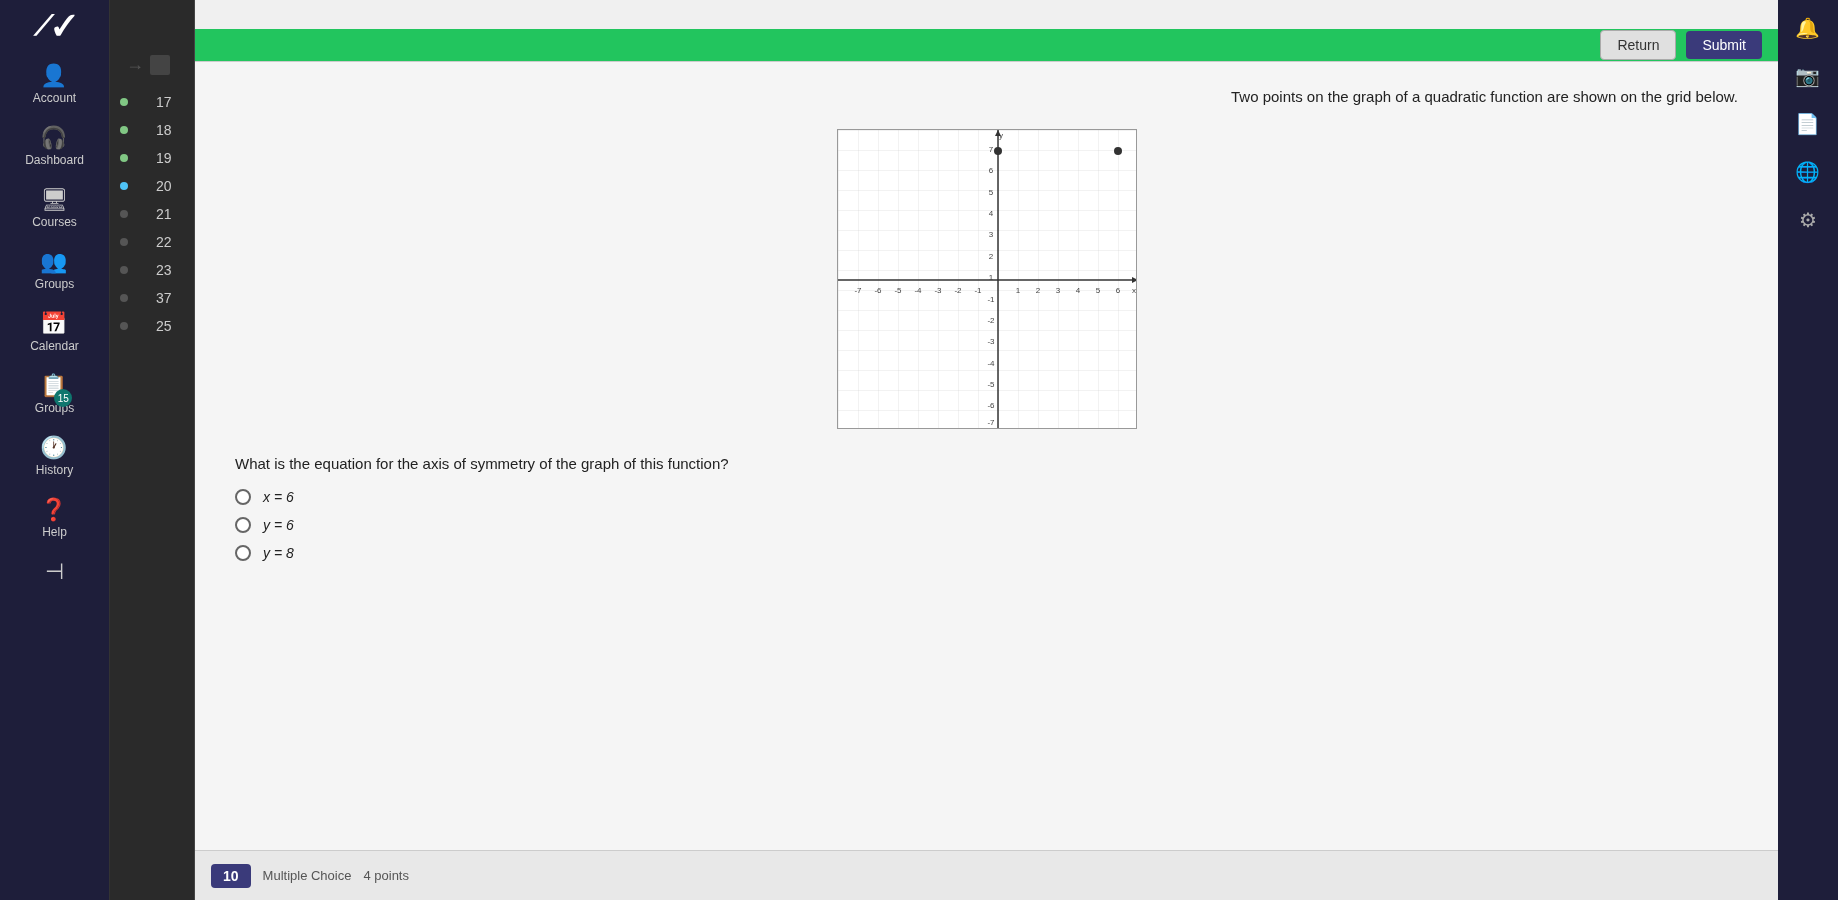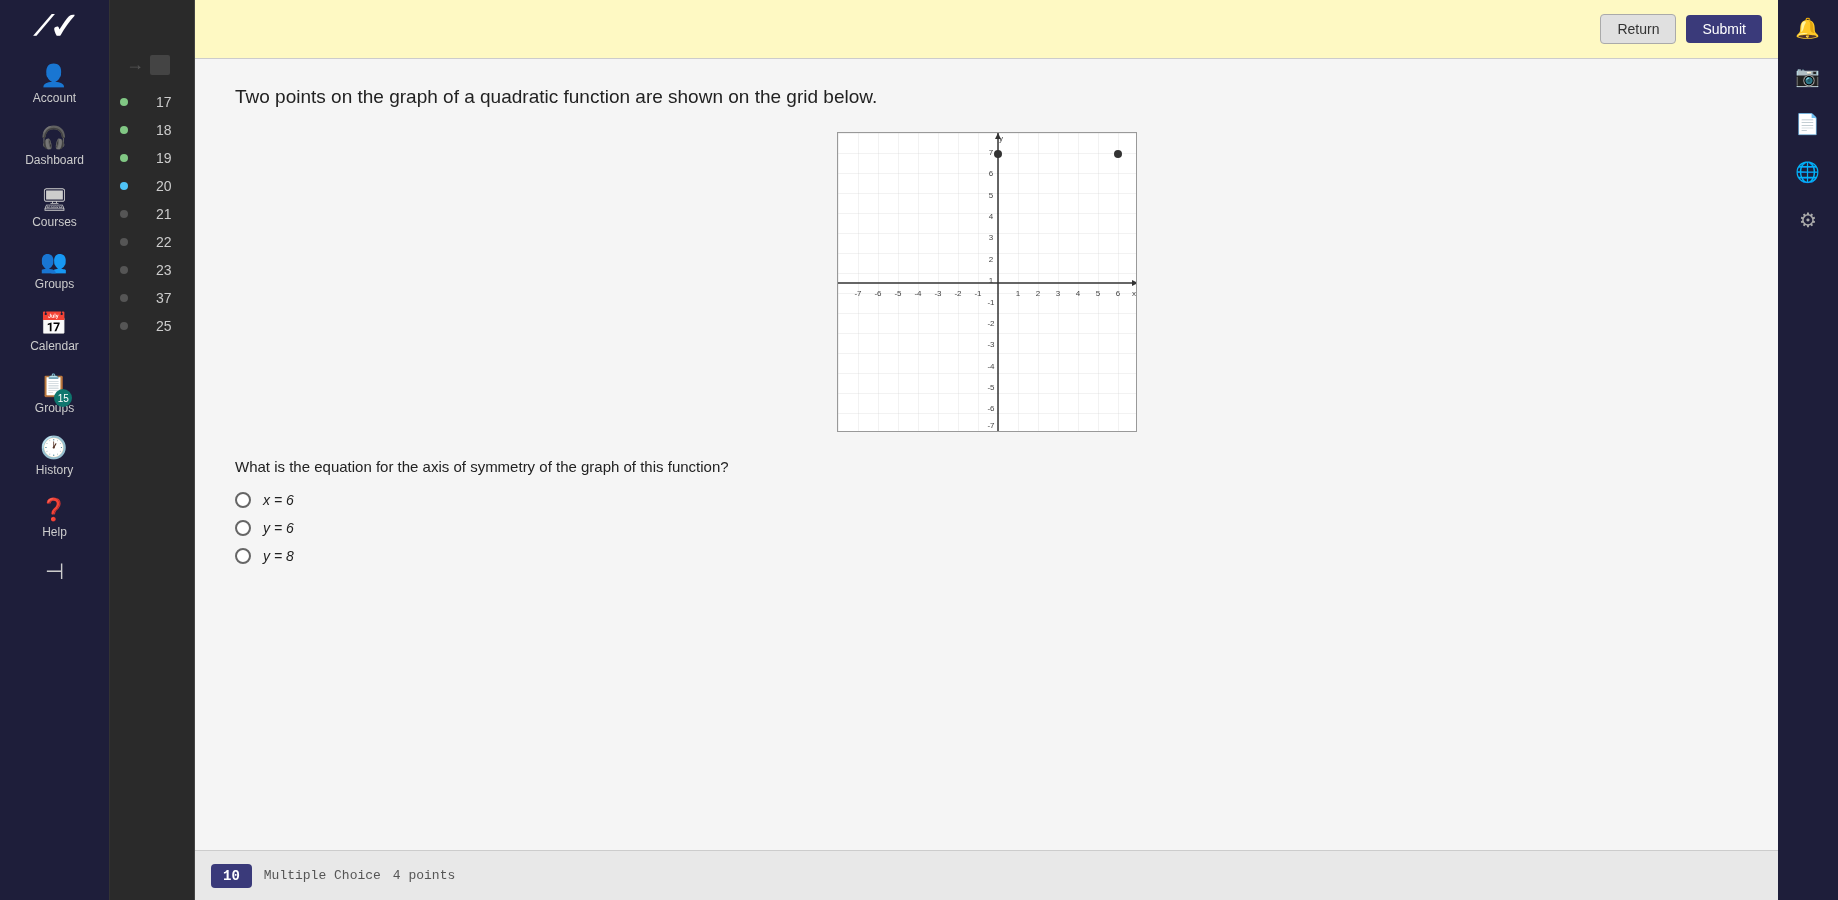--- a/index.html
+++ b/index.html
@@ -105,29 +105,30 @@
     .main-content {
       flex: 1;
       background: #f0f0f0;
       display: flex;
       flex-direction: column;
       overflow: hidden;
     }
 
     
     .top-bar {
-      background: #fef9c3;
+      background: #22c55e;
       display: flex;
       align-items: center;
       justify-content: flex-end;
       padding: 8px 16px;
       gap: 10px;
       border-bottom: 1px solid #ccc;
-      height: 59px;
-      flex-shrink: 0;
+      height: 33px;
+      flex-shrink: 0;
+      margin-top: 29px;
     }
     .btn-return {
       background: #e0e0e0;
       border: 1px solid #aaa;
       border-radius: 4px;
       padding: 6px 16px;
       font-size: 14px;
       cursor: pointer;
       color: #333;
     }
@@ -143,24 +144,25 @@
 
     
     .question-area {
       flex: 1;
       overflow-y: auto;
       padding: 24px 40px;
       background: #f5f5f5;
     }
 
     .question-text {
-      font-size: 19px;
+      font-size: 15px;
       color: #222;
       margin-bottom: 20px;
       line-height: 1.5;
+      text-align: right;
     }
 
     
     .graph-container {
       display: flex;
       justify-content: center;
       margin-bottom: 24px;
     }
 
     
@@ -197,21 +199,20 @@
     
     .bottom-bar {
       background: #e8e8e8;
       border-top: 1px solid #ccc;
       padding: 10px 16px;
       display: flex;
       align-items: center;
       gap: 12px;
       height: 50px;
       flex-shrink: 0;
-      font-family: Liberation Mono, monospace;
     }
     .question-badge {
       background: #3a3a7a;
       color: #fff;
       border-radius: 4px;
       padding: 4px 12px;
       font-size: 14px;
       font-weight: bold;
     }
     .question-type-text {

